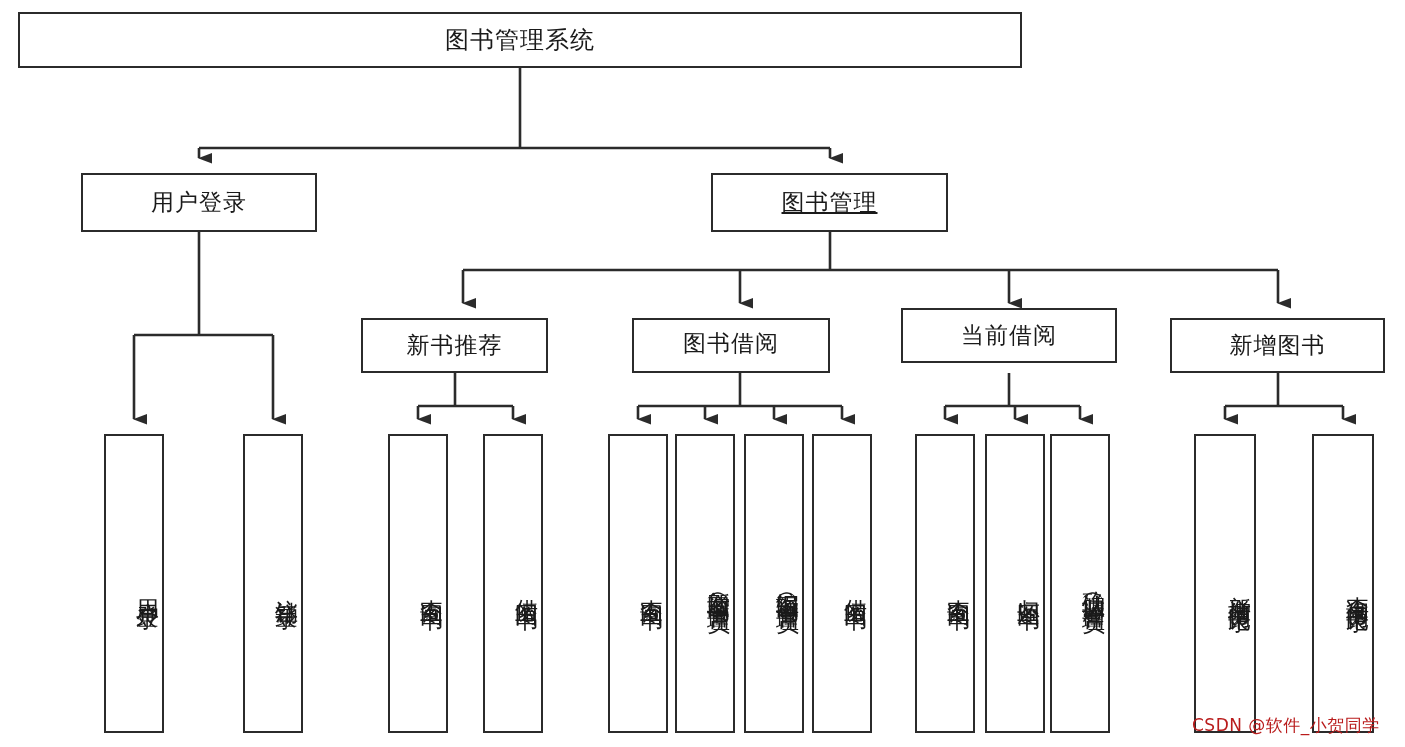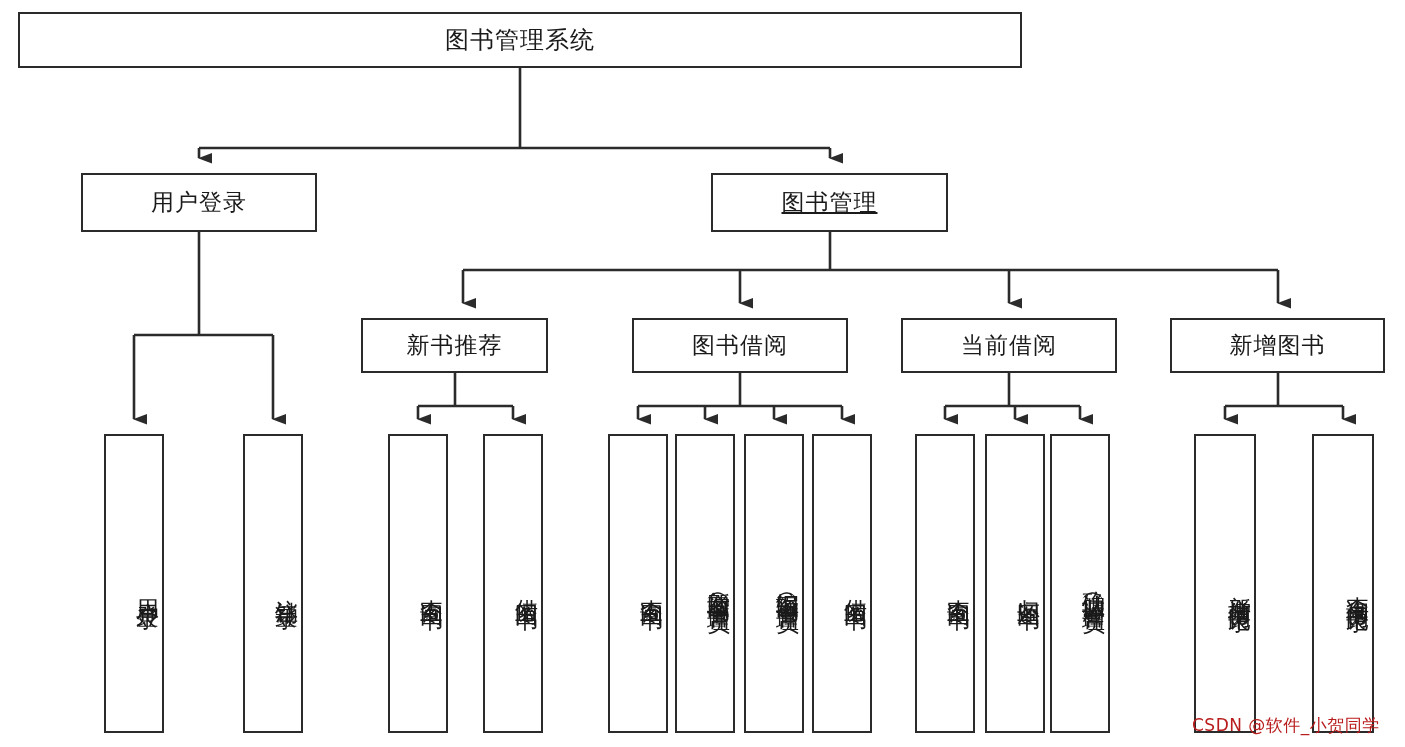--- a/index.html
+++ b/index.html
@@ -118,22 +118,22 @@
 
     </g>
   </svg>
 
   <div class="node node-h node-root" style="left:18px; top:12px; width:1004px; height:56px;text-align:center;">图书管理系统</div>
 
   <div class="node node-h" style="left:81px; top:173px; width:236px; height:59px;">用户登录</div>
   <div class="node node-h" style="left:711px; top:173px; width:237px; height:59px;text-decoration:underline;">图书管理</div>
 
   <div class="node node-h" style="left:361px; top:318px; width:187px; height:55px;text-align:right;">新书推荐</div>
-  <div class="node node-h" style="left:632px; top:318px; width:216px; height:55px;">图书借阅</div>
-  <div class="node node-h" style="left:901px; top:318px; width:216px; height:55px;">当前借阅</div>
+  <div class="node node-h" style="left:632px; top:318px; width:198px; height:55px;font-family:Liberation Mono, monospace;">图书借阅</div>
+  <div class="node node-h" style="left:901px; top:308px; width:216px; height:55px;">当前借阅</div>
   <div class="node node-h" style="left:1170px; top:318px; width:215px; height:55px;">新增图书</div>
 
   <div class="node node-v" style="left:104px; top:434px; width:60px; height:299px;">用户登录</div>
   <div class="node node-v" style="left:243px; top:434px; width:60px; height:299px;">注销登录</div>
   <div class="node node-v" style="left:388px; top:434px; width:60px; height:299px;">查询图书</div>
   <div class="node node-v" style="left:483px; top:434px; width:60px; height:299px;">借阅图书</div>
   <div class="node node-v" style="left:608px; top:434px; width:60px; height:299px;">查询图书</div>
   <div class="node node-v" style="left:675px; top:434px; width:60px; height:299px;">新增图书（管理员）</div>
   <div class="node node-v" style="left:744px; top:434px; width:60px; height:299px;">编辑图书（管理员）</div>
   <div class="node node-v" style="left:812px; top:434px; width:60px; height:299px;">借阅图书</div>

